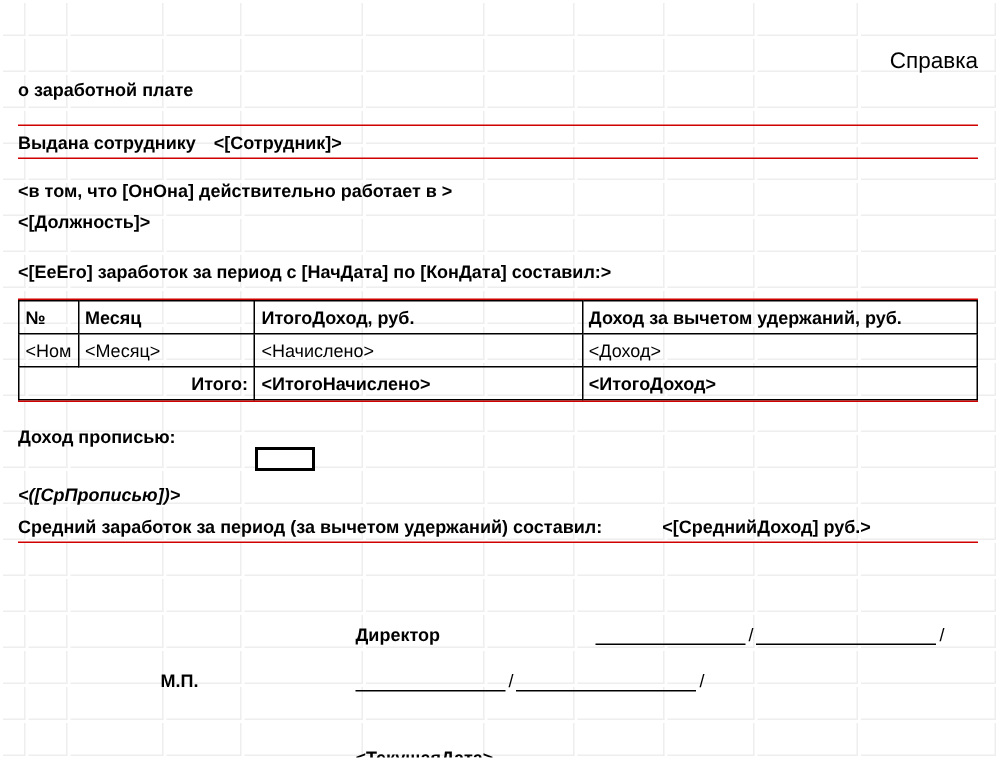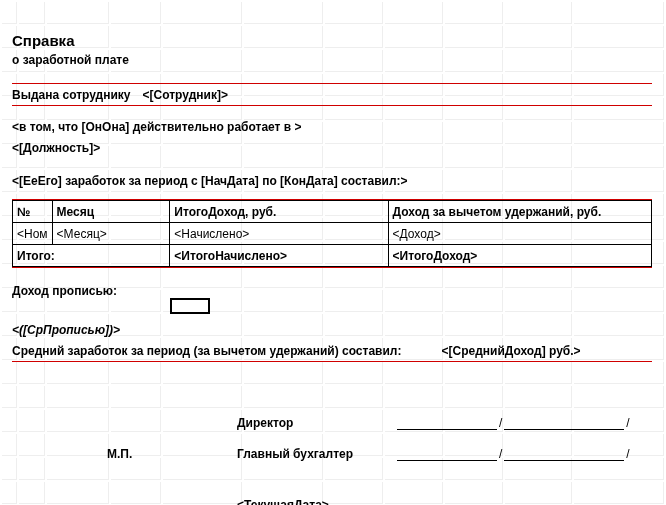--- a/index.html
+++ b/index.html
@@ -30,22 +30,22 @@
     border-bottom: 1px solid #eee;
     height: 21px;
     padding: 0;
   }
   .content {
     position: absolute;
     top: 0; left: 12px;
     width: 640px;
   }
   .title {
-    text-align: left;
-    font-weight: bold;
+    text-align: right;
+    font-weight: normal;
     font-size: 15px;
     padding-top: 32px;
   }
   .subtitle {
     text-align: left;
     font-weight: bold;
     font-size: 12px;
     margin-top: 4px;
   }
   .redline {
@@ -439,21 +439,21 @@
         <th>ИтогоДоход, руб.</th>
         <th>Доход за вычетом удержаний, руб.</th>
       </tr>
       <tr>
         <td style="overflow:hidden">&lt;Ном</td>
         <td>&lt;Месяц&gt;</td>
         <td>&lt;Начислено&gt;</td>
         <td>&lt;Доход&gt;</td>
       </tr>
       <tr>
-        <td colspan="2" class="bold" style="text-align:left">Итого:</td>
+        <td colspan="2" class="bold" style="text-align:right">Итого:</td>
         <td class="bold">&lt;ИтогоНачислено&gt;</td>
         <td class="bold">&lt;ИтогоДоход&gt;</td>
       </tr>
     </tbody>
       </table>
     <hr class="redline">
 
     <div style="height:12px"></div>
     <div class="row" style="position:relative">
       <div style="width:155px">Доход прописью:</div>
@@ -479,21 +479,20 @@
       <div style="width:160px">Директор</div>
       <span class="sig-line" style="width:100px"></span>
       <span class="sig-slash">/</span>
       <span class="sig-line" style="width:120px"></span>
       <span class="sig-slash">/</span>
     </div>
     <div style="height:10px"></div>
     <div class="row">
       <div style="width:95px"></div>
       <div style="width:130px">М.П.</div>
-      <div style="width:160px">Главный бухгалтер</div>
       <span class="sig-line" style="width:100px"></span>
       <span class="sig-slash">/</span>
       <span class="sig-line" style="width:120px"></span>
       <span class="sig-slash">/</span>
     </div>
 
     <div style="height:30px"></div>
     <div class="row">
       <div style="width:225px"></div>
       <div>&lt;ТекущаяДата&gt;</div>

